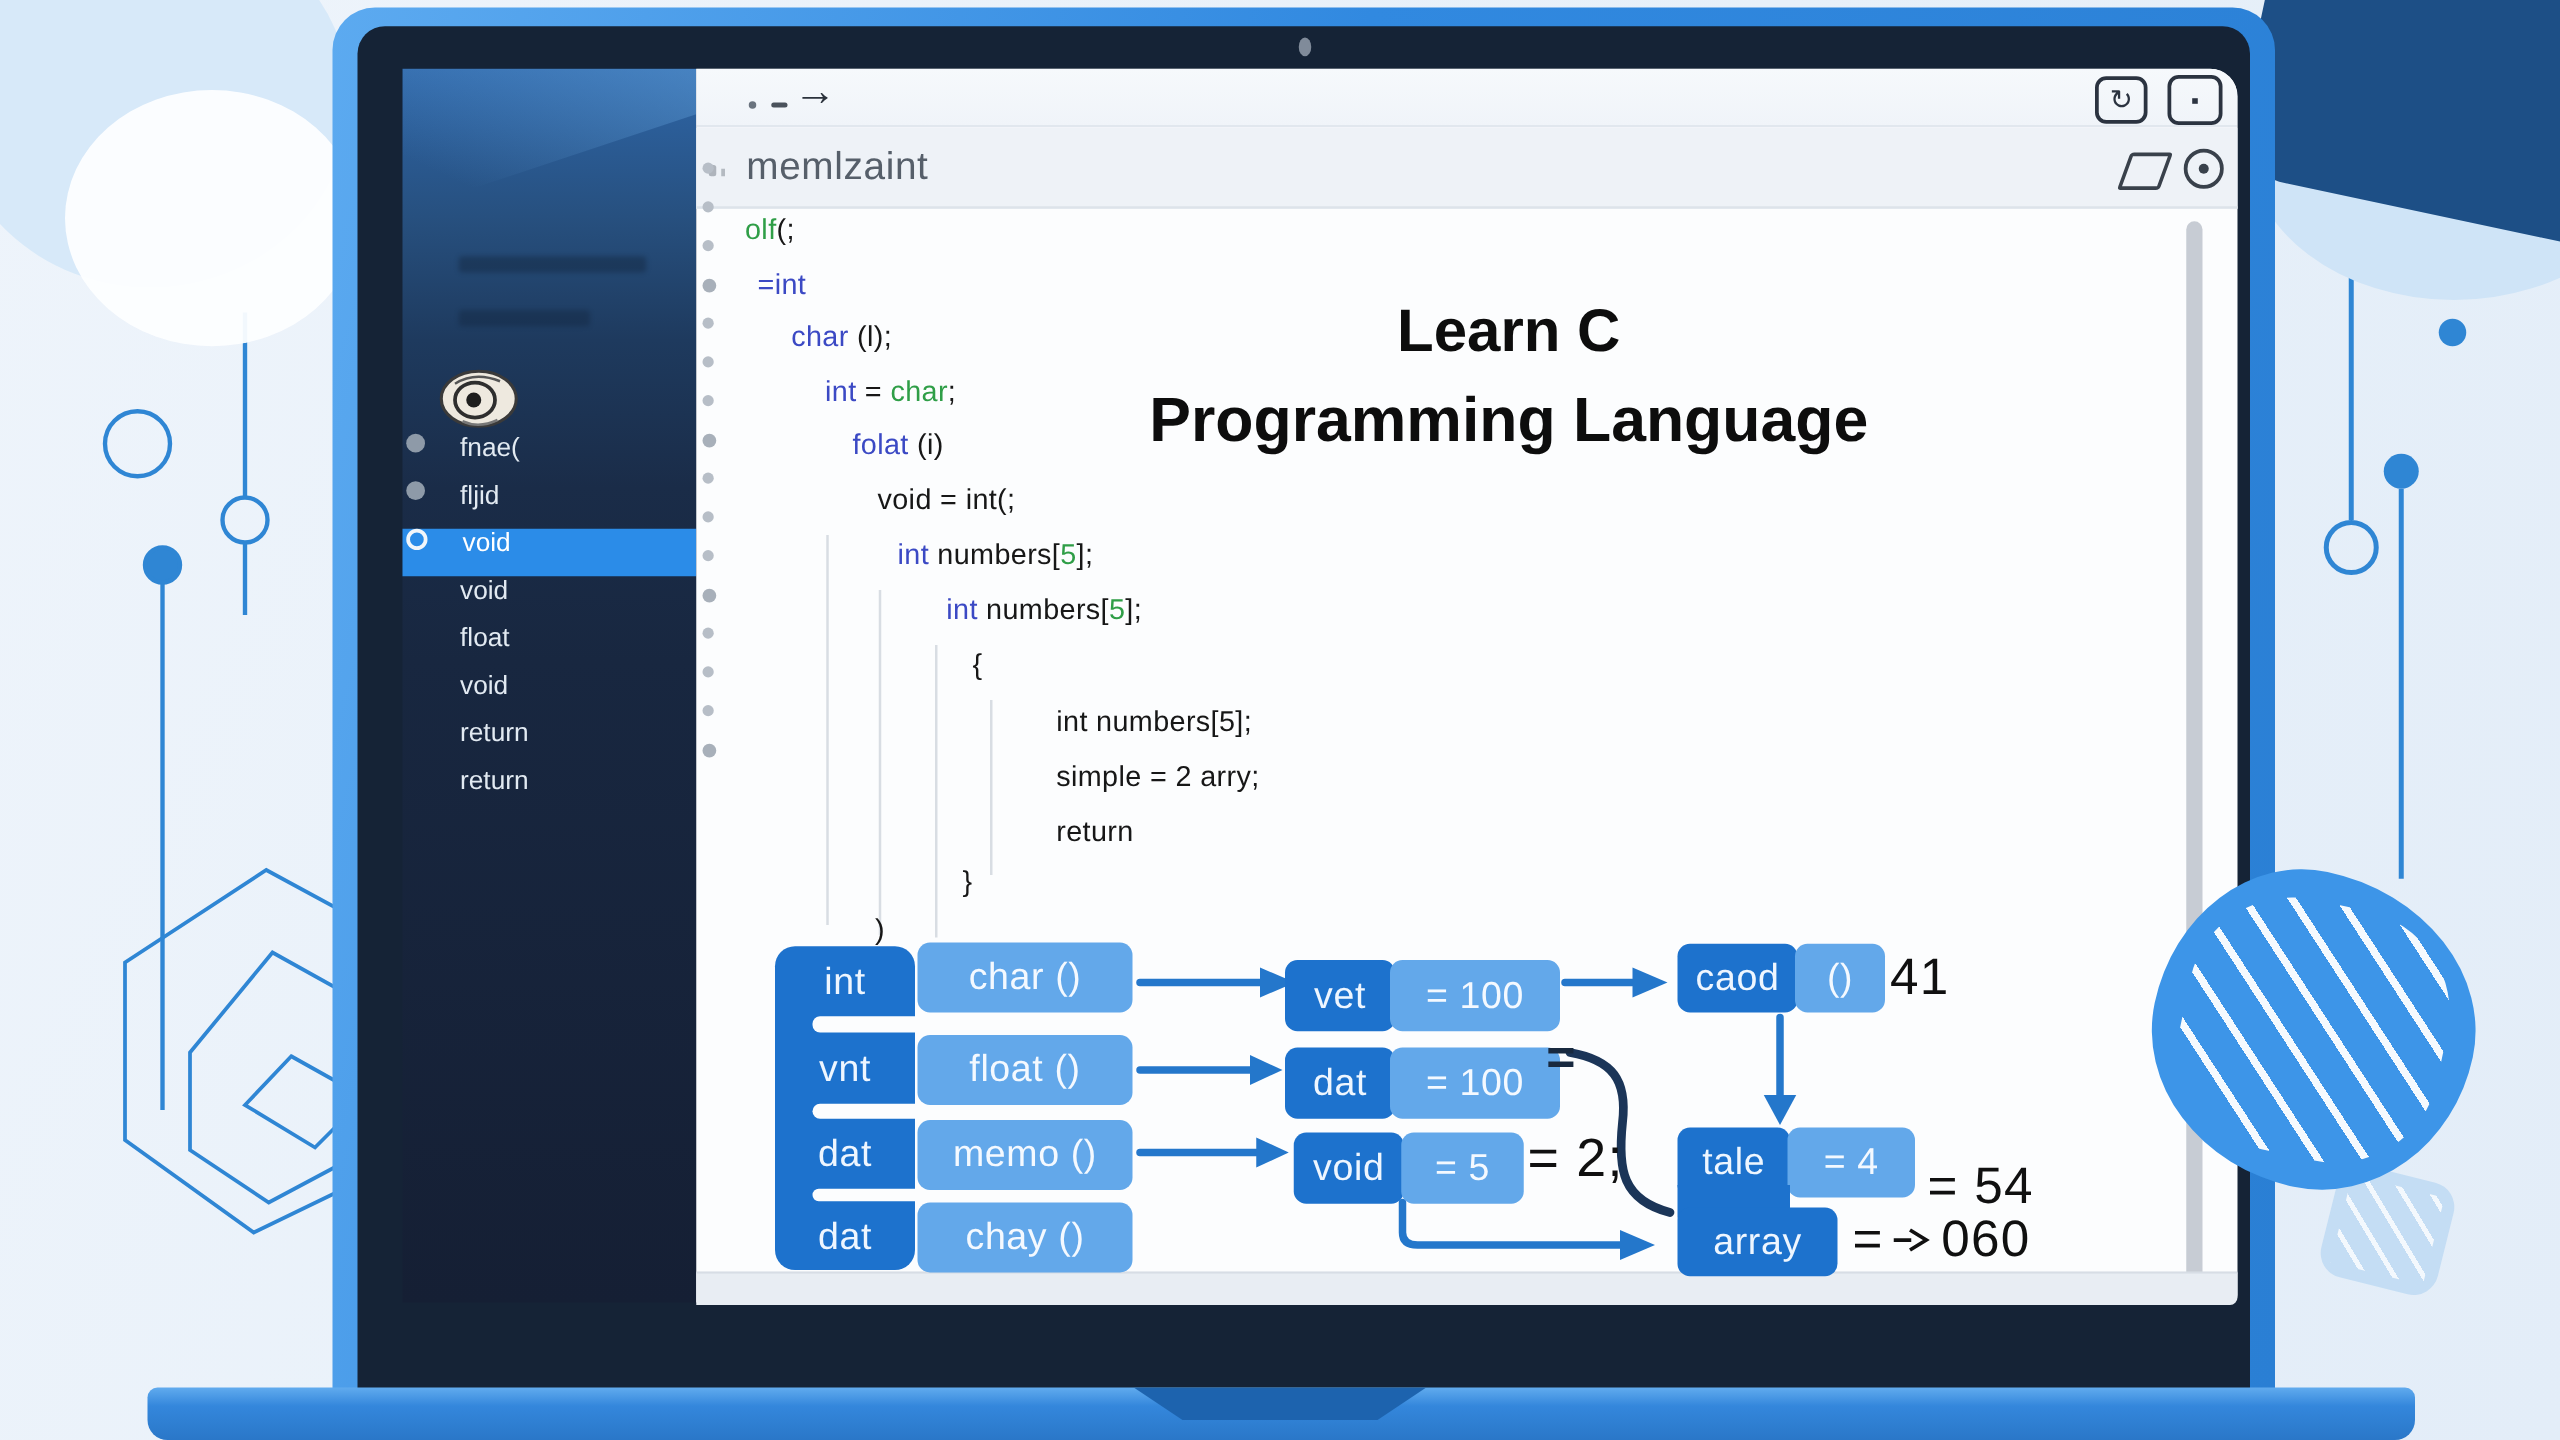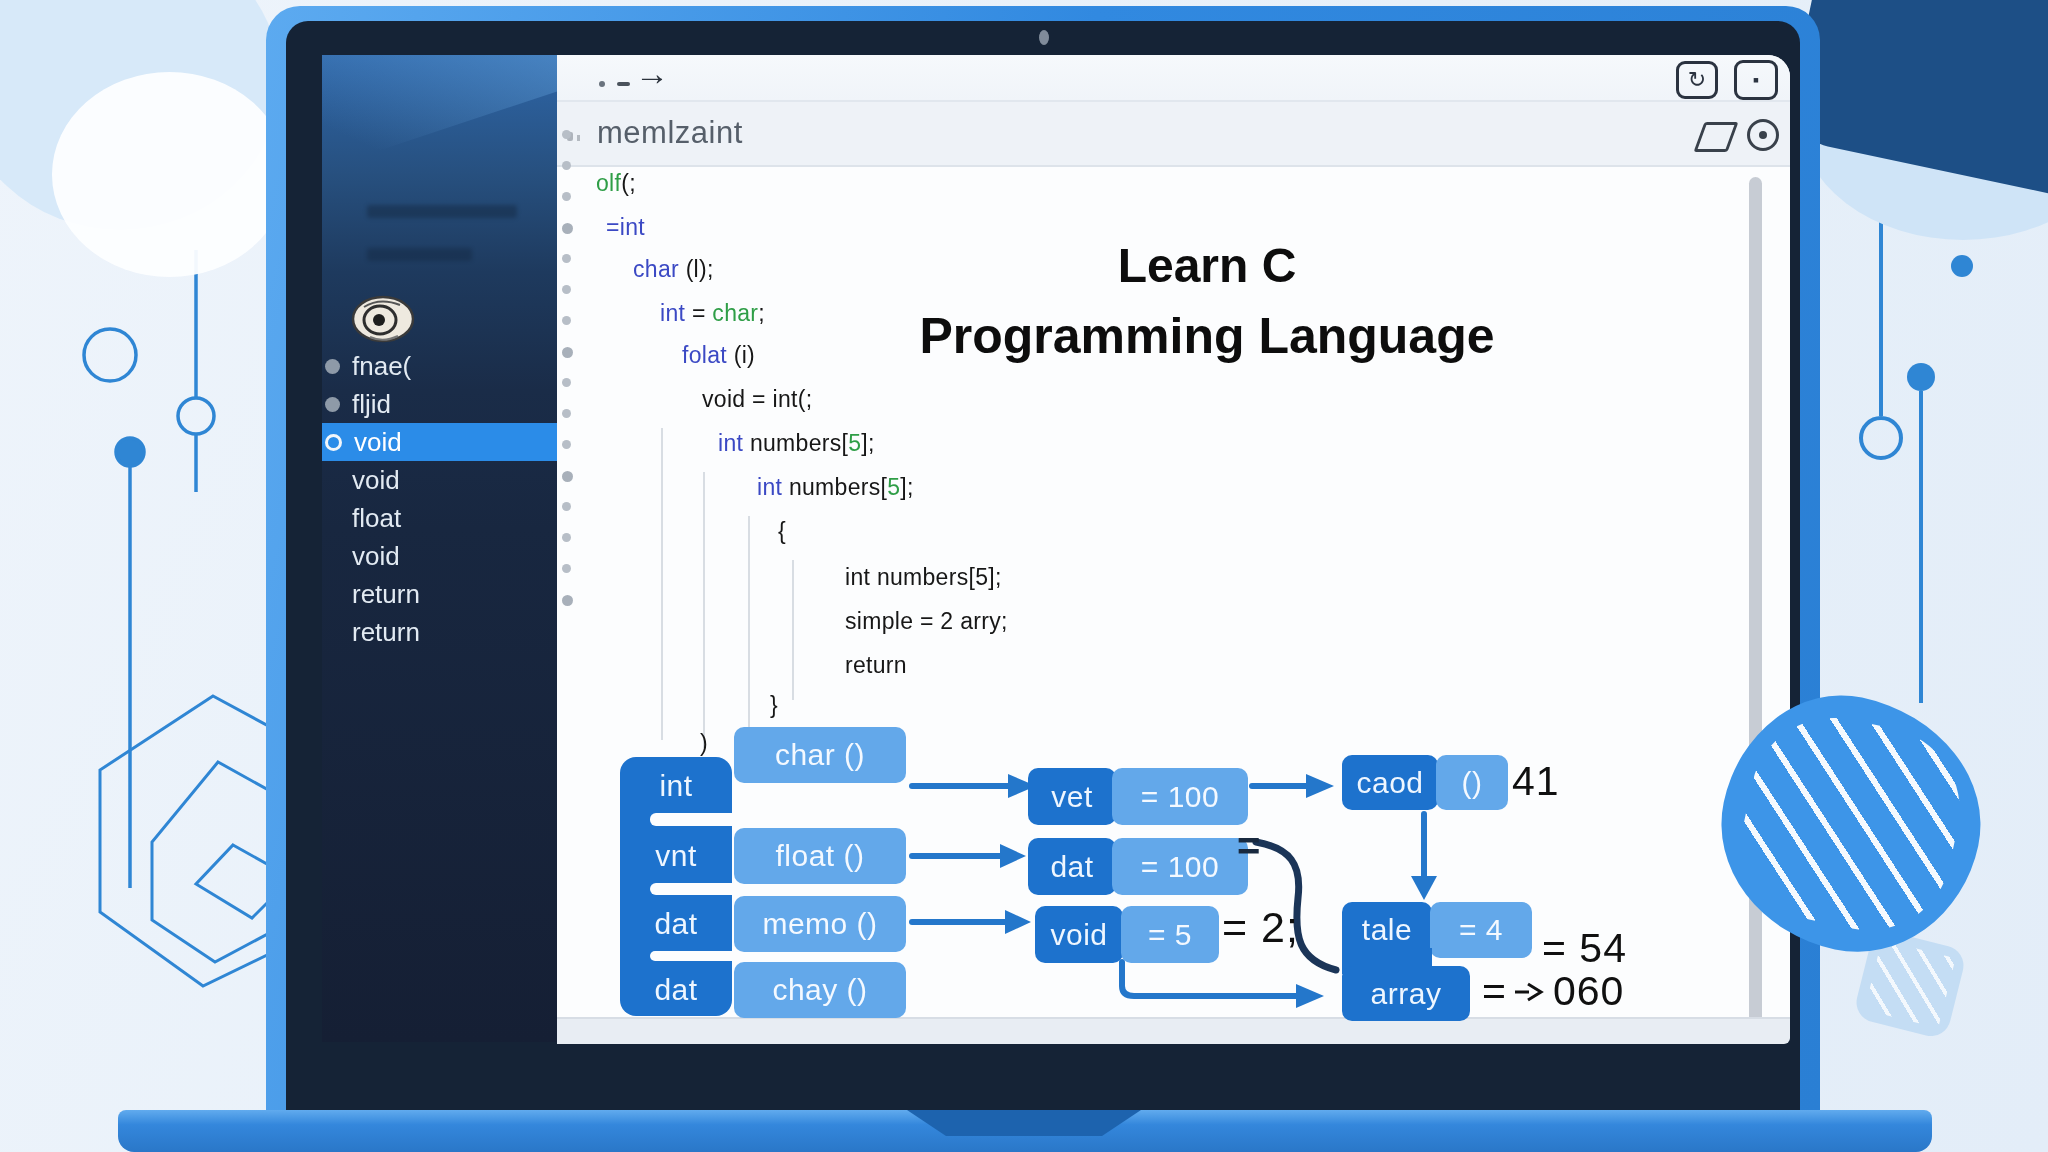--- a/index.html
+++ b/index.html
@@ -22,21 +22,21 @@
   .camera{position:absolute;left:753px;top:9px;width:10px;height:15px;border-radius:50%;background:#939dac;opacity:.85;}
 
   
   .sidebar{left:322px;top:55px;width:235px;height:987px;z-index:20;
            background:linear-gradient(180deg,#2e66a8 0%,#27507f 12%,#1e3a5e 22%,#1a2c48 34%,#182740 48%,#151f34 100%);}
   .sb-fold{position:absolute;left:0;top:0;width:235px;height:130px;opacity:.45;
            background:linear-gradient(205deg,#66a6e0 0%,rgba(60,110,170,0) 75%);
            clip-path:polygon(0 0,100% 0,100% 28%,0 88%);}
   .sb-ghost{position:absolute;background:#0c1a2c;border-radius:3px;filter:blur(2px);}
   .sb-list{position:absolute;left:0;top:292px;width:235px;}
-  .sb-row{height:38px;display:flex;align-items:center;font-size:26px;color:#e2eaf2;}
+  .sb-row{height:38px;display:flex;align-items:flex-start;font-size:21px;color:#e2eaf2;gap:16px;}
   .sb-row.active{background:var(--sidebar-active);color:#ffffff;}
   .sb-bullet{width:15px;height:15px;border-radius:50%;margin:0 12px 0 3px;flex:0 0 auto;}
   .sb-bullet.dot{background:#8e9aa8;}
   .sb-bullet.ring{width:11px;height:11px;border:3.5px solid #f2f6fa;background:transparent;}
   .sb-bullet.none{visibility:hidden;}
 
   
   .panel{left:557px;top:55px;width:1233px;height:987px;background:#fcfdfe;z-index:20;border-radius:0 22px 6px 0;}
   .tb1{position:absolute;left:0;top:0;width:100%;height:45px;border-radius:0 22px 0 0;
        background:linear-gradient(#f6f9fc,#f0f4f9);border-bottom:2px solid #e1e7ee;}
@@ -264,21 +264,21 @@
         <polygon points="1296,984 1324,996 1296,1008" stroke="none"></polygon>
       </g>
       <path d="M1256 842 C1290 848 1302 864 1298 898 C1294 936 1298 960 1336 970" fill="none" stroke="#1b3558" stroke-width="7" stroke-linecap="round"></path>
     </svg>
 
     <div class="dg-colbg" style="left:620px;top:757px;width:112px;height:259px;"></div>
     <div class="dg-gap" style="left:650px;top:813px;width:258px;height:13px;"></div>
     <div class="dg-gap" style="left:650px;top:883px;width:258px;height:12px;"></div>
     <div class="dg-gap" style="left:650px;top:951px;width:258px;height:10px;"></div>
     <div id="dg-left">
-        <div class="dg-box dg-light" style="left: 734px; top: 727px; width: 172px; height: 56px;">char ()</div>
+        <div class="dg-box dg-light" style="left: 734px; top: 754px; width: 172px; height: 56px;">char ()</div>
         <div class="dg-box" style="left: 620px; top: 758px; width: 112px; height: 56px; background: transparent;">int</div>
         <div class="dg-box dg-light" style="left: 734px; top: 828px; width: 172px; height: 56px;">float ()</div>
         <div class="dg-box" style="left: 620px; top: 828px; width: 112px; height: 56px; background: transparent;">vnt</div>
         <div class="dg-box dg-light" style="left: 734px; top: 896px; width: 172px; height: 56px;">memo ()</div>
         <div class="dg-box" style="left: 620px; top: 896px; width: 112px; height: 56px; background: transparent;">dat</div>
         <div class="dg-box dg-light" style="left: 734px; top: 962px; width: 172px; height: 56px;">chay ()</div>
         <div class="dg-box" style="left: 620px; top: 962px; width: 112px; height: 56px; background: transparent;">dat</div>
       </div>
     <div id="dg-mid">
         <div class="dg-box dg-dark" style="left: 1028px; top: 768px; width: 88px; height: 57px;">vet</div>

